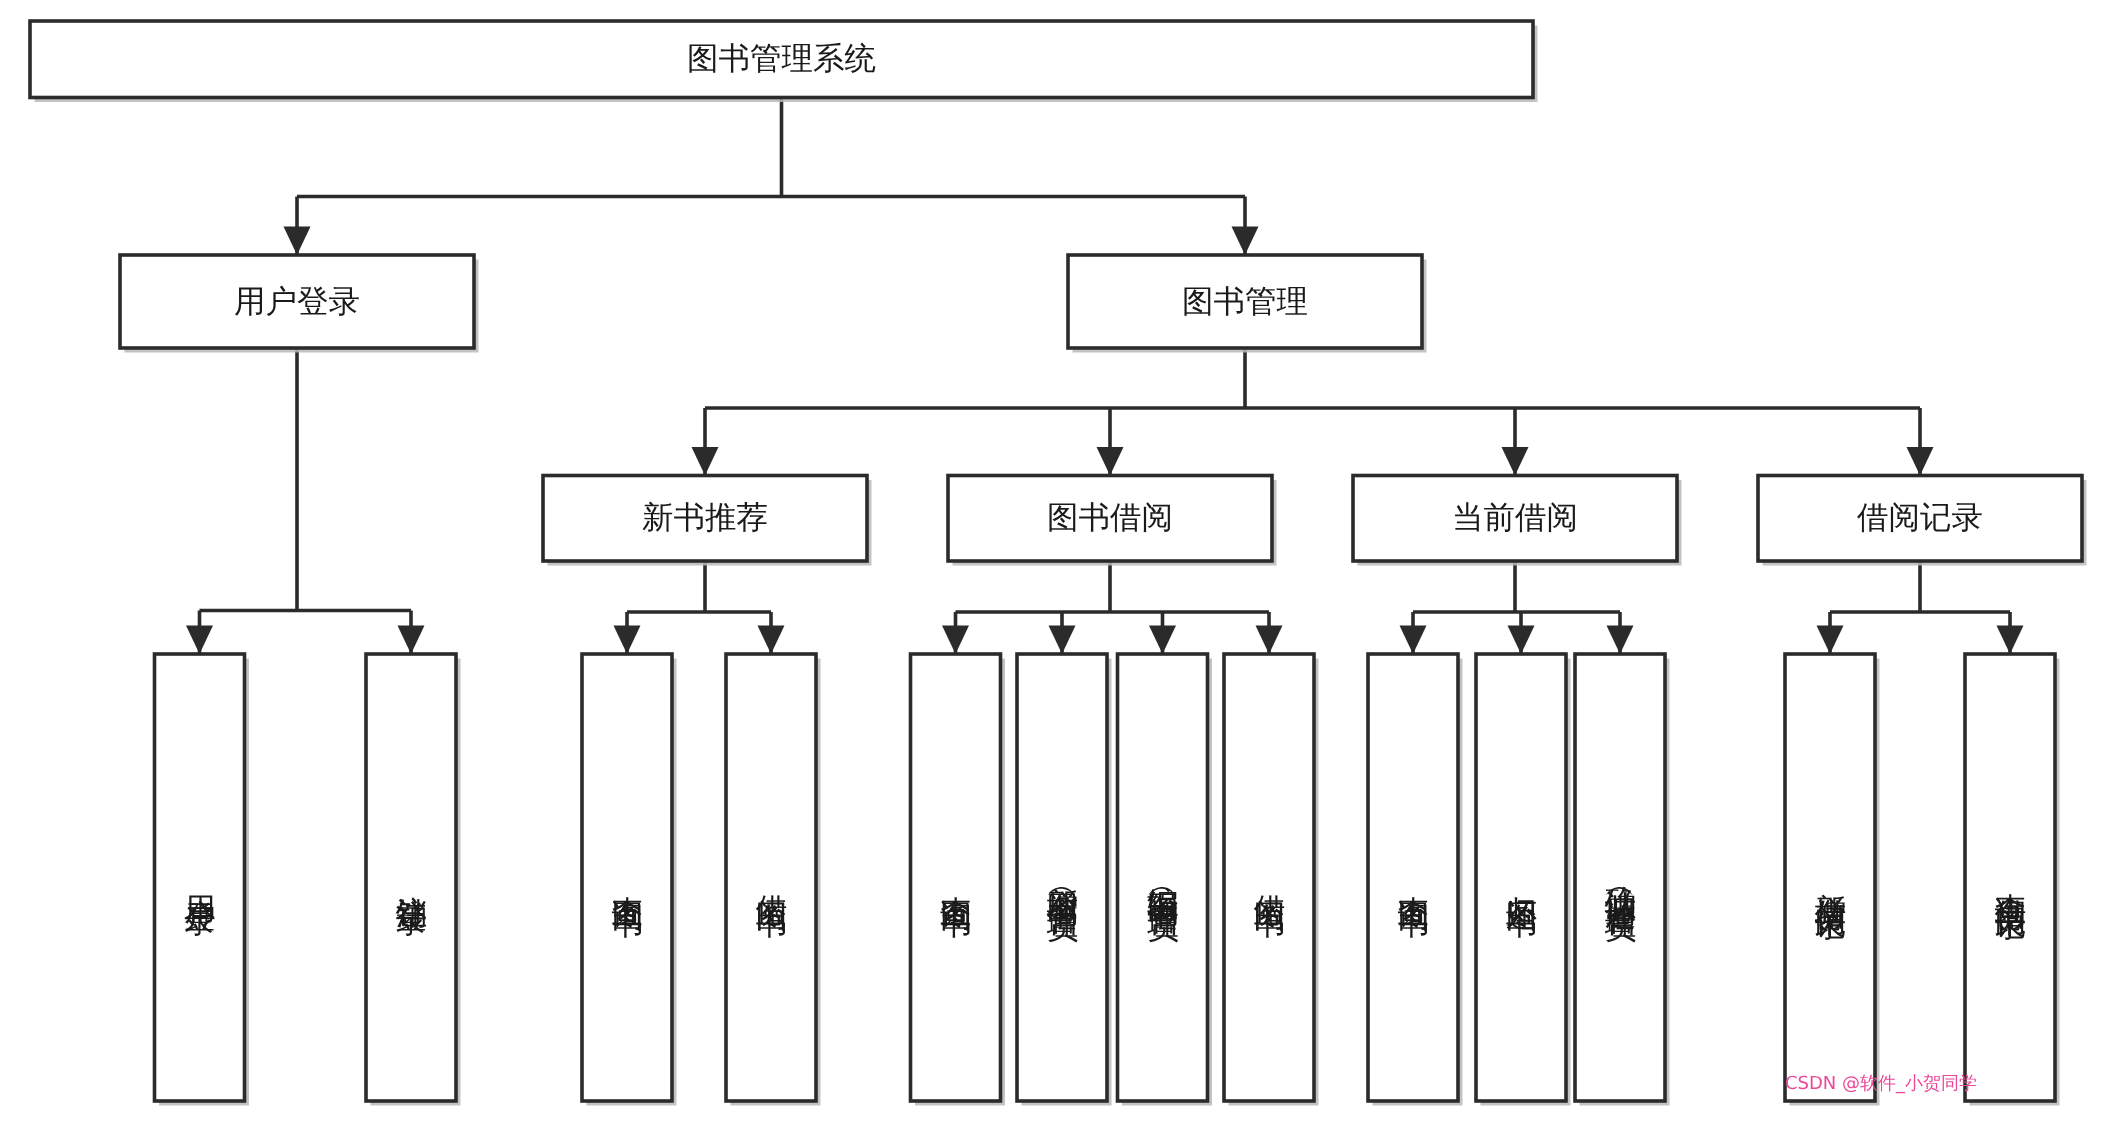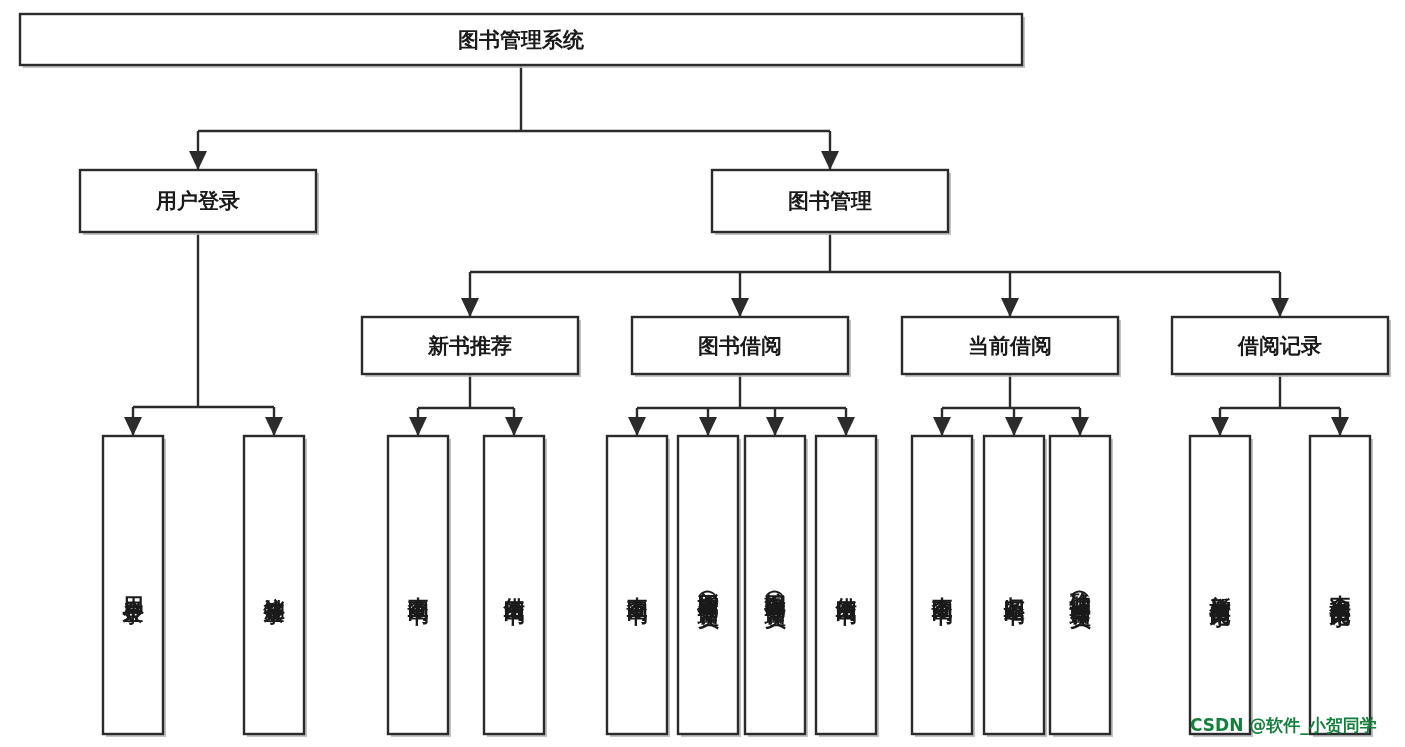--- a/index.html
+++ b/index.html
@@ -11,21 +11,20 @@
     width: 1405px;
     height: 747px;
     overflow: hidden;
     font-family: "DejaVu Sans", "Liberation Sans", sans-serif;
   }
   #diagram-root {
     position: relative;
     width: 1243px;
     height: 747px;
     background: #ffffff;
-    font-weight: bold;
   }
   svg#tree-svg {
     position: absolute;
     left: 0;
     top: 0;
     width: 1405px;
     height: 747px;
     display: block;
   }
   .node-box {
@@ -64,22 +63,22 @@
     line-height: 1.08;
     letter-spacing: 2.5px;
     color: #1a1a1a;
     white-space: nowrap;
     text-align: center;
     pointer-events: none;
   }
   .watermark {
     position: absolute;
     font-family: "DejaVu Sans", "Liberation Sans", sans-serif;
-    font-size: 17px;
-    color: #15803d;
+    font-size: 12px;
+    color: #ec4899;
     white-space: nowrap;
   }
 </style>
 </head>
 <body>
 
 <div id="diagram-root">
 
   <svg id="tree-svg" viewBox="0 0 1405 747" xmlns="http://www.w3.org/2000/svg">
     <g id="edges-layer">

